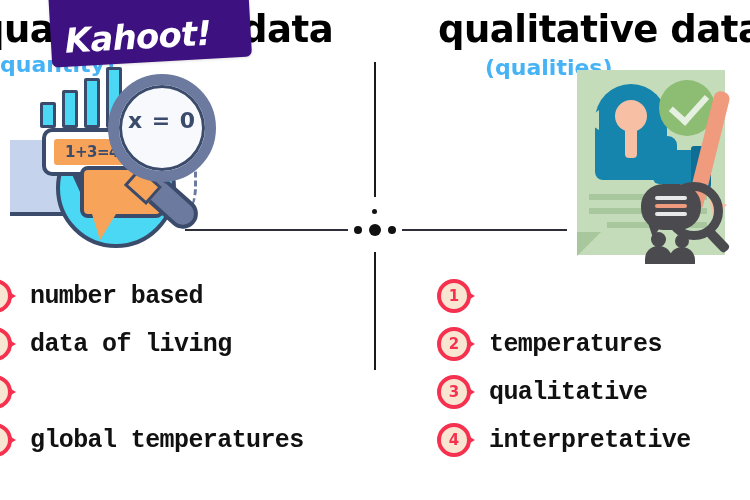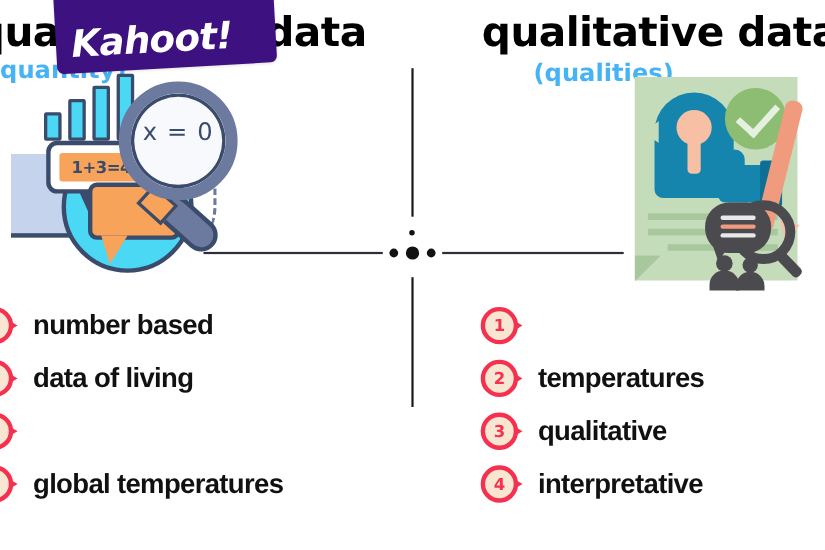--- a/index.html
+++ b/index.html
@@ -192,21 +192,21 @@
     box-sizing: border-box;
     z-index: 9;
     box-shadow: 0 0 0 3px #3b4b6b inset;
   }
   .mag-eq {
     position: absolute;
     left: 122px; top: 46px;
     width: 80px;
     text-align: center;
     font-family: "DejaVu Sans", sans-serif;
-    font-weight: 400;
+    font-weight: 700;
     font-size: 22px;
     color: #3b4b6b;
     z-index: 10;
     letter-spacing: 1px;
   }
   .mag-neck {
     position: absolute;
     left: 128px; top: 112px;
     width: 30px; height: 24px;
     background: #f8a35a;
@@ -439,21 +439,21 @@
   .pin-tip {
     position: absolute;
     left: 16px; top: 4px;
     width: 0; height: 0;
     border-top: 13px solid transparent;
     border-bottom: 13px solid transparent;
     border-left: 22px solid #f5314f;
     z-index: 1;
   }
   .item-label {
-    font-family: Liberation Sans, sans-serif;
+    font-family: Liberation Mono, monospace;
     font-weight: 900;
     font-size: 25px;
     color: #111111;
     letter-spacing: -0.6px;
     white-space: nowrap;
   }
 </style>
 </head>
 <body>
 

